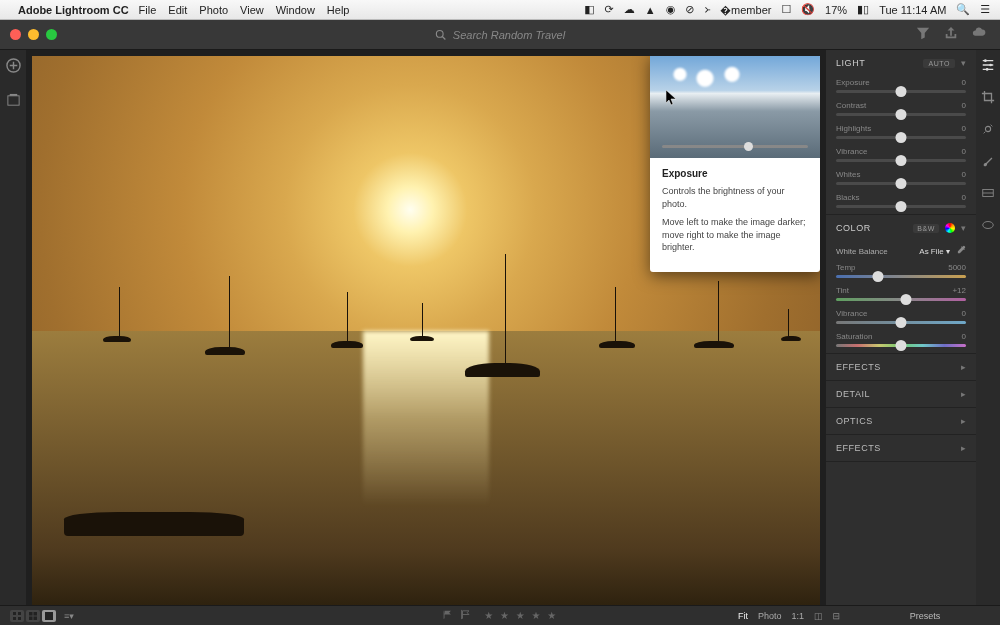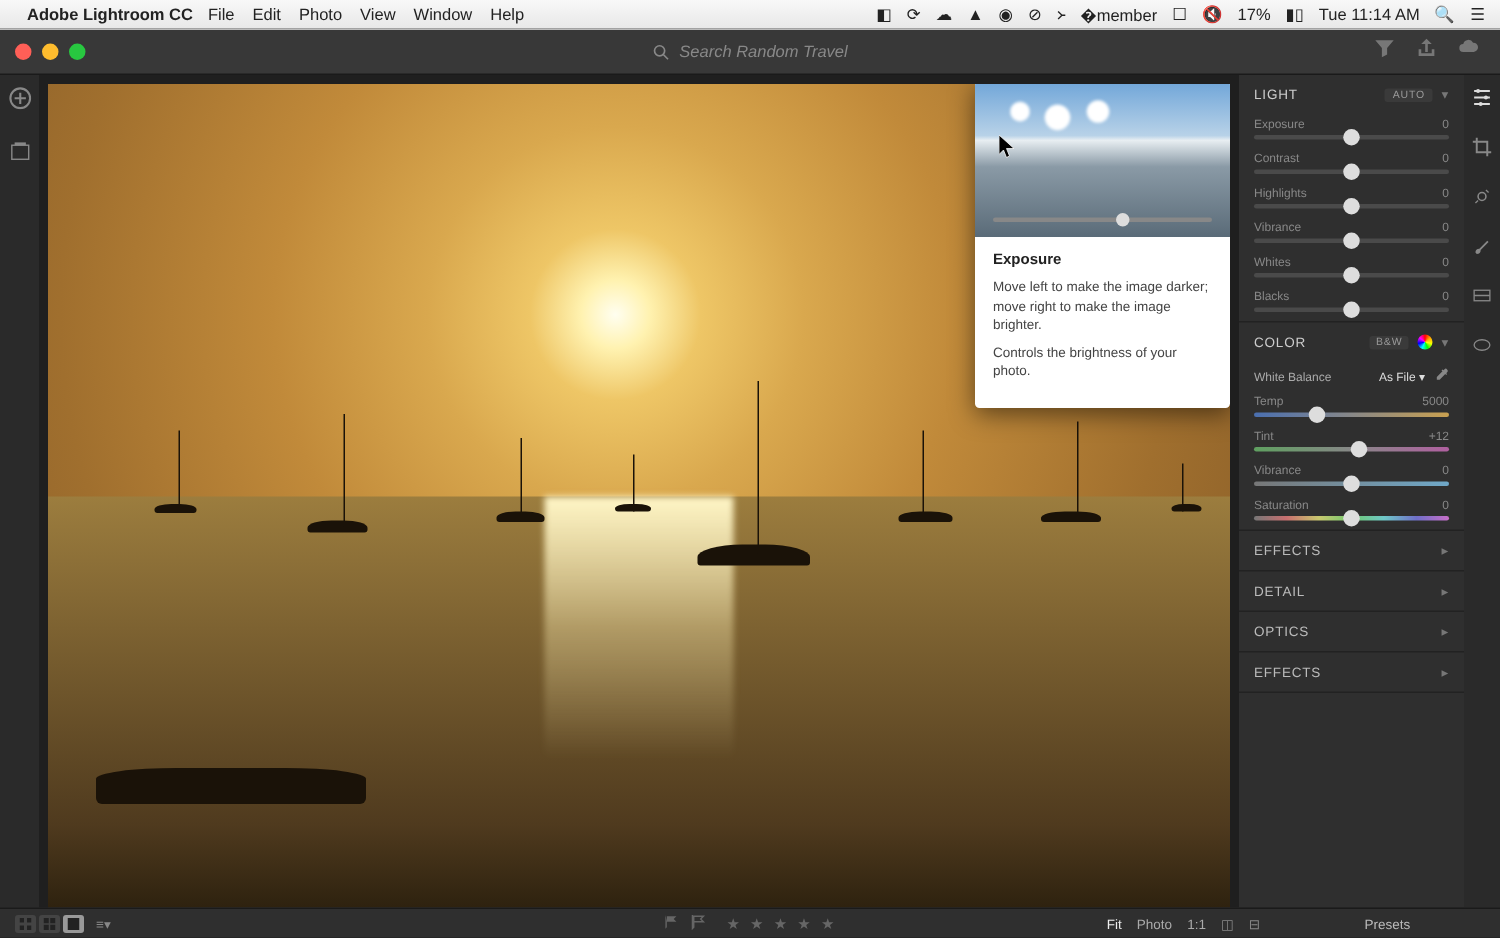--- a/index.html
+++ b/index.html
@@ -188,22 +188,22 @@
       <div class="boat" style="left:95%; top:51%; width:20px; height:5px;"></div>
         <div class="mast" style="left:96%; top:46%; height:32px;"></div>
       <div class="boat" style="left:4%; top:83%; width:180px; height:24px; border-radius:30% 30% 4px 4px;"></div>
 
       <div class="tipcard">
         <div class="thumb">
           <div class="tslider"></div>
         </div>
         <div class="tipbody">
           <h4>Exposure</h4>
+          <p>Controls the brightness of your photo.</p>
           <p>Move left to make the image darker; move right to make the image brighter.</p>
-          <p>Controls the brightness of your photo.</p>
         </div>
         <svg class="cursor" viewBox="0 0 12 16">
             <path d="M0 0l0 13 3-3 2 5 2-1-2-5 5 0z" fill="#000" stroke="#fff" stroke-width=".5"></path>
           </svg>
       </div>
     </div>
   </div>
 
   <div class="panel">
     <div class="section">

